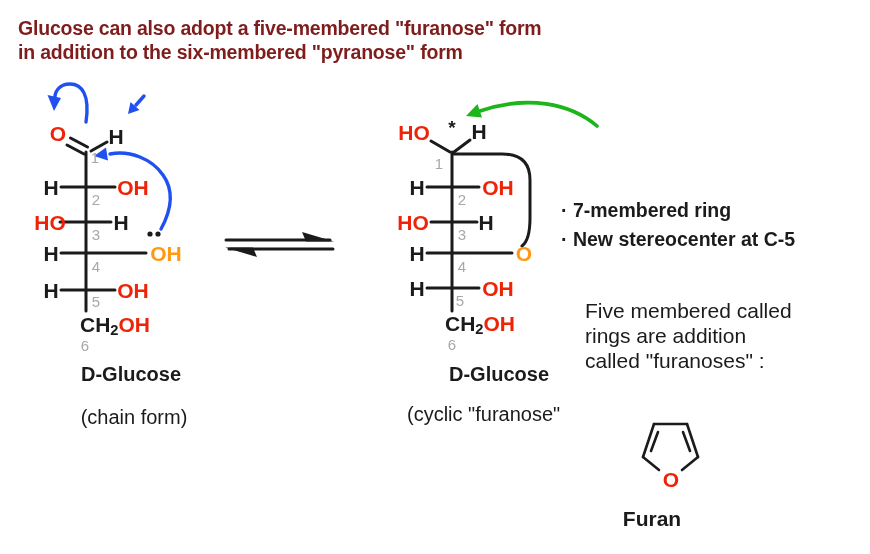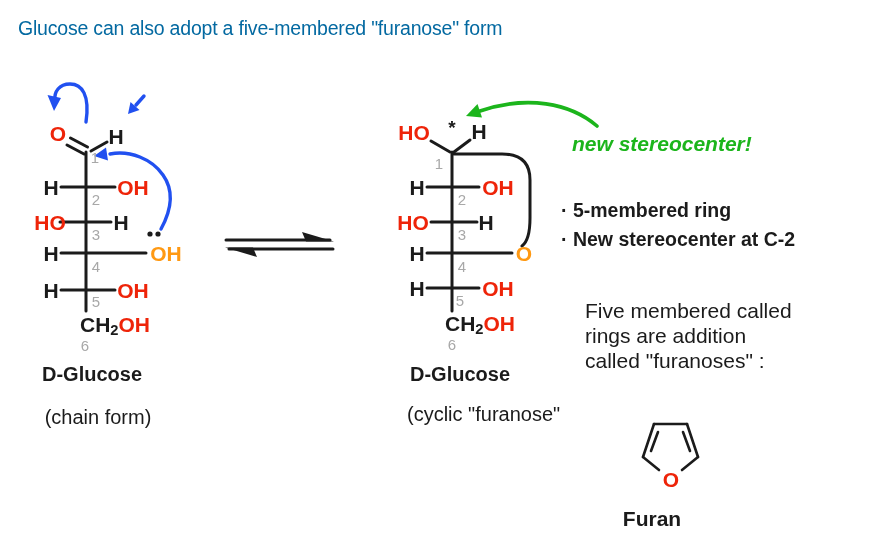--- a/index.html
+++ b/index.html
@@ -13,26 +13,26 @@
   }
   svg.art{position:absolute;left:0;top:0;}
   .sk{stroke:var(--c-black);stroke-width:3;fill:none;stroke-linecap:round;}
   .sk-thin{stroke:var(--c-black);stroke-width:2.6;fill:none;stroke-linecap:round;}
   .sk-blue{stroke:var(--c-blue);stroke-width:3.4;fill:none;stroke-linecap:round;}
   .fl-blue{fill:var(--c-blue);stroke:none;}
   .sk-green{stroke:var(--c-green);stroke-width:3.6;fill:none;stroke-linecap:round;}
   .fl-green{fill:var(--c-green);stroke:none;}
   .fl-black{fill:var(--c-black);stroke:none;}
   .title{
-    position:absolute;left:18px;top:16px;font-weight:normal;font-size:19.5px;
-    line-height:24px;letter-spacing:-0.2px;color:#0369a1;white-space:nowrap;
+    position:absolute;left:18px;top:16px;font-weight:bold;font-size:19.5px;
+    line-height:24px;letter-spacing:-0.2px;color:#7f1d1d;white-space:nowrap;
   }
   .lbl{position:absolute;transform:translate(-50%,-50%);white-space:nowrap;}
-  .name{font-weight:bold;font-size:20px;}
-  .caption{font-size:20px;}
+  .name{font-weight:bold;font-size:20px;margin-left:39px;}
+  .caption{font-size:20px;margin-left:36px;}
   .caption-block{position:absolute;font-size:20px;line-height:20px;white-space:nowrap;}
   .green-note{
     position:absolute;left:572px;top:132px;color:var(--c-green);
     font-weight:bold;font-style:italic;font-size:21px;white-space:nowrap;
   }
   .bullets{position:absolute;left:561px;top:196px;font-weight:bold;font-size:19.5px;}
   .bullet-row{height:29px;line-height:29px;white-space:nowrap;}
   .note{position:absolute;left:585px;top:298px;font-size:21px;line-height:25px;white-space:nowrap;}
   .furan-label{font-weight:bold;font-size:21px;}
   .atom{
@@ -110,20 +110,21 @@
       <line class="sk-thin" x1="654" y1="424" x2="643" y2="457"></line>
       <line class="sk-thin" x1="698" y1="457" x2="682" y2="470"></line>
       <line class="sk-thin" x1="643" y1="457" x2="659" y2="470"></line>
       <line class="sk-thin" x1="683" y1="432" x2="690" y2="451"></line>
       <line class="sk-thin" x1="658" y1="432" x2="651" y2="451"></line>
     </g>
   </svg>
 
   <div class="title">
     <div>Glucose can also adopt a five-membered "furanose" form</div>
+    <div>in addition to the six-membered "pyranose" form</div>
   </div>
 
   <div id="atom-layer">
       <div class="atom" style="left: 58px; top: 133px;"><span style="color: rgb(238, 36, 9);">O</span></div>
       <div class="atom" style="left: 116px; top: 136px;"><span style="color: rgb(27, 27, 27);">H</span></div>
       <div class="atom" style="left: 51px; top: 187px;"><span style="color: rgb(27, 27, 27);">H</span></div>
       <div class="atom" style="left: 133px; top: 187px;"><span style="color: rgb(238, 36, 9);">OH</span></div>
       <div class="atom" style="left: 50px; top: 222px;"><span style="color: rgb(238, 36, 9);">HO</span></div>
       <div class="atom" style="left: 121px; top: 222px;"><span style="color: rgb(27, 27, 27);">H</span></div>
       <div class="atom" style="left: 51px; top: 253px;"><span style="color: rgb(27, 27, 27);">H</span></div>
@@ -158,25 +159,24 @@
     </div>
 
   <div class="lbl name" style="left:92px;top:374px;">D-Glucose</div>
   <div class="lbl caption" style="left:98px;top:417px;">(chain form)</div>
 
   <div class="lbl name" style="left:460px;top:374px;">D-Glucose</div>
   <div class="caption-block" style="left:407px;top:404px;">
     <div>(cyclic "furanose"</div>
   </div>
 
-  <div class="green-note">new stereocenter!</div>
 
   <div class="bullets">
-    <div class="bullet-row"><span>·</span>&nbsp;<span>5-membered ring</span></div>
-    <div class="bullet-row"><span>·</span>&nbsp;<span>New stereocenter at C-2</span></div>
+    <div class="bullet-row"><span>·</span>&nbsp;<span>7-membered ring</span></div>
+    <div class="bullet-row"><span>·</span>&nbsp;<span>New stereocenter at C-5</span></div>
   </div>
 
   <div class="note">
     <div>Five membered called</div>
     <div>rings are addition</div>
     <div>called "furanoses" :</div>
   </div>
 
   <div class="atom" style="left:671px;top:479px;color:var(--c-red);">O</div>
   <div class="lbl furan-label" style="left:652px;top:519px;">Furan</div>

